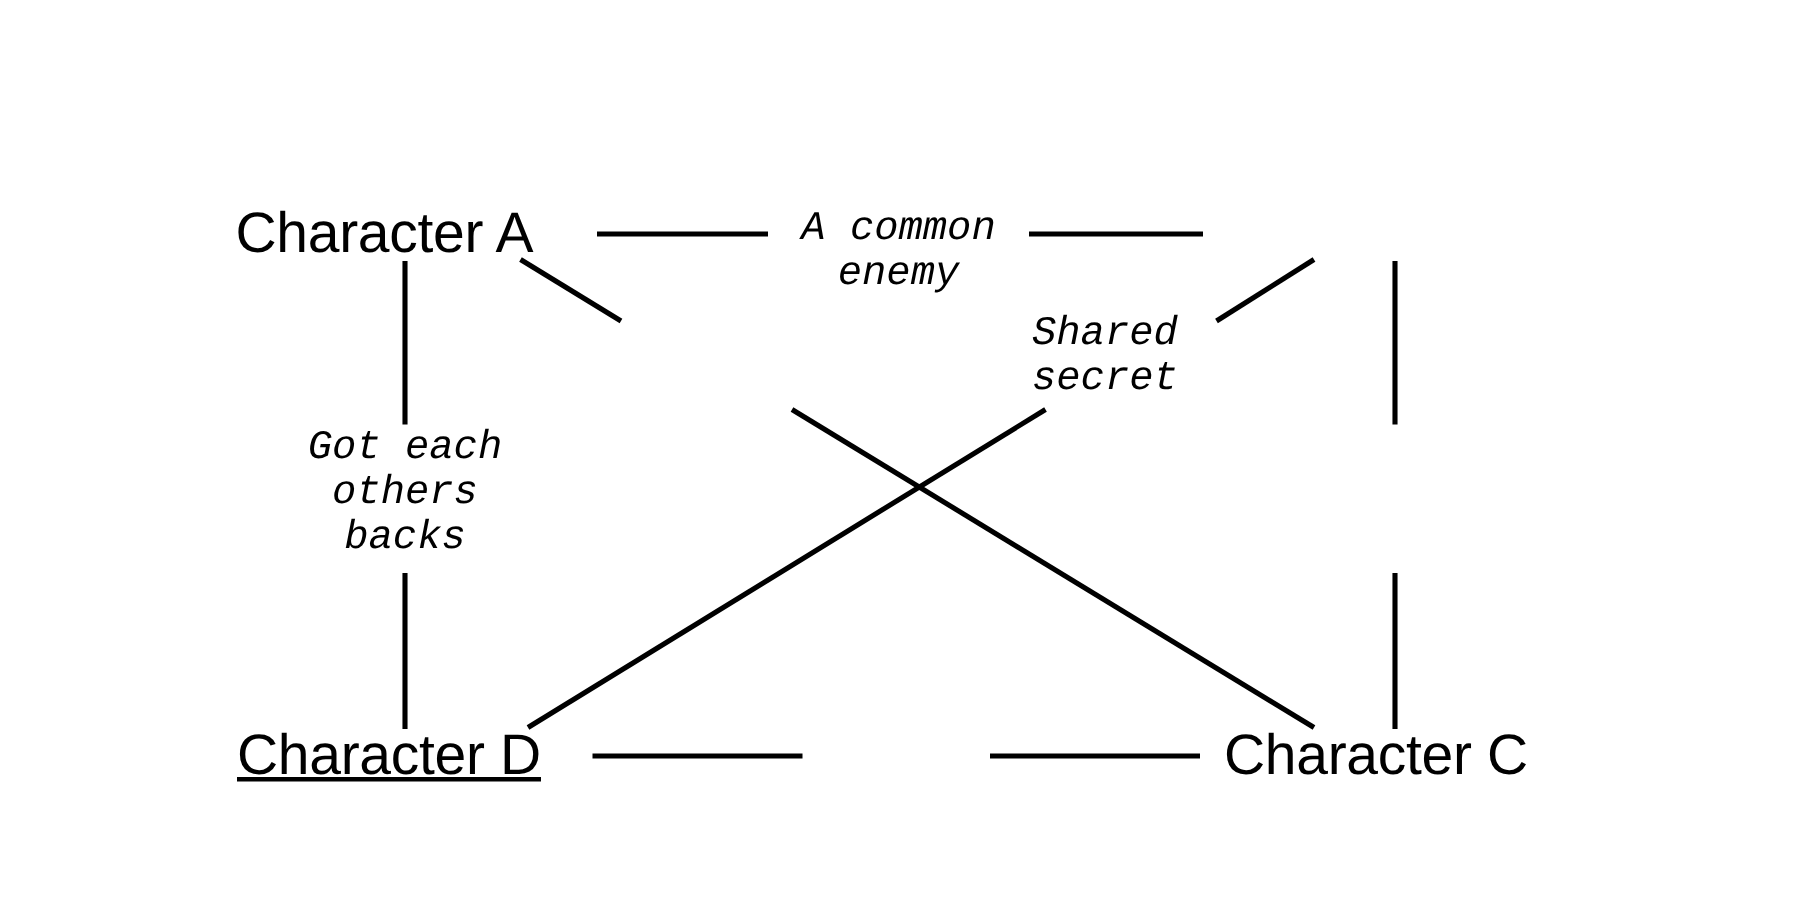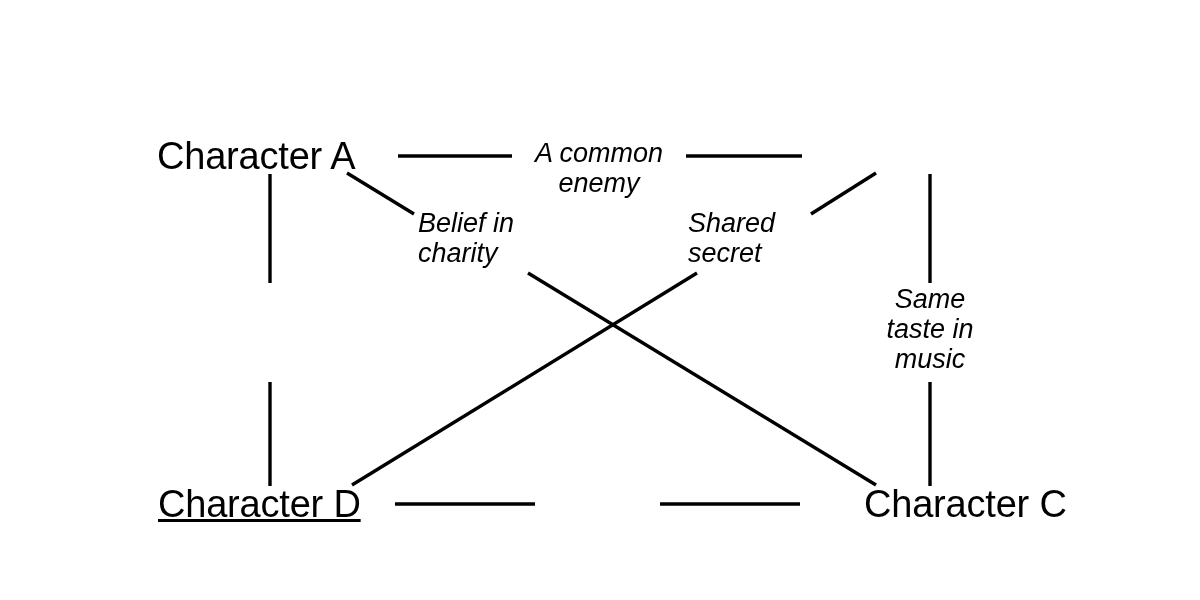--- a/index.html
+++ b/index.html
@@ -31,21 +31,21 @@
     font-style: normal;
     font-weight: 400;
     font-size: 38px;
     line-height: 40px;
     color: #000000;
     white-space: nowrap;
     letter-spacing: -0.2px;
   }
   .edge-label {
     position: absolute;
-    font-family: Liberation Sans, sans-serif;
+    font-family: Liberation Mono, monospace;
     font-style: italic;
     font-weight: 400;
     font-size: 27px;
     line-height: 30px;
     color: #000000;
     white-space: pre-line;
     text-align: center;
   }
   .edge-label.align-left { text-align: left; }
   .edge-label.align-right { text-align: left; }
@@ -74,32 +74,30 @@
       <line x1="528" y1="273" x2="876" y2="485"></line>
 
       <line x1="876" y1="173" x2="811" y2="214"></line>
       <line x1="697" y1="273" x2="352" y2="485"></line>
     </g>
   </svg>
 
   <div class="node-label" style="left:157px; top:136px;">Character A</div>
 
 
-  <div class="node-label" style="left:816px; top:484px;margin-left:48px;">Character C</div>
+  <div class="node-label" style="left:816px; top:484px;">Character C</div>
 
   <div class="node-label" style="left:158px; top:484px;text-decoration:underline;">Character D</div>
 
   <div class="edge-label" style="left:521px; top:138px; width:156px;">A common
 enemy</div>
 
-
-  <div class="edge-label" style="left:860px; top:284px; width:140px;">Same
-taste in
-music</div>
+  <div class="edge-label" style="left:200px; top:284px; width:140px;">Got each
+others
+backs</div>
 
 
-  <div class="edge-label align-left" style="left:418px; top:208px; width:128px;">Belief in
-charity</div>
+
 
   <div class="edge-label align-right" style="left:688px; top:208px; width:118px;">Shared
 secret</div>
 
 </div>
 
 </body></html>

